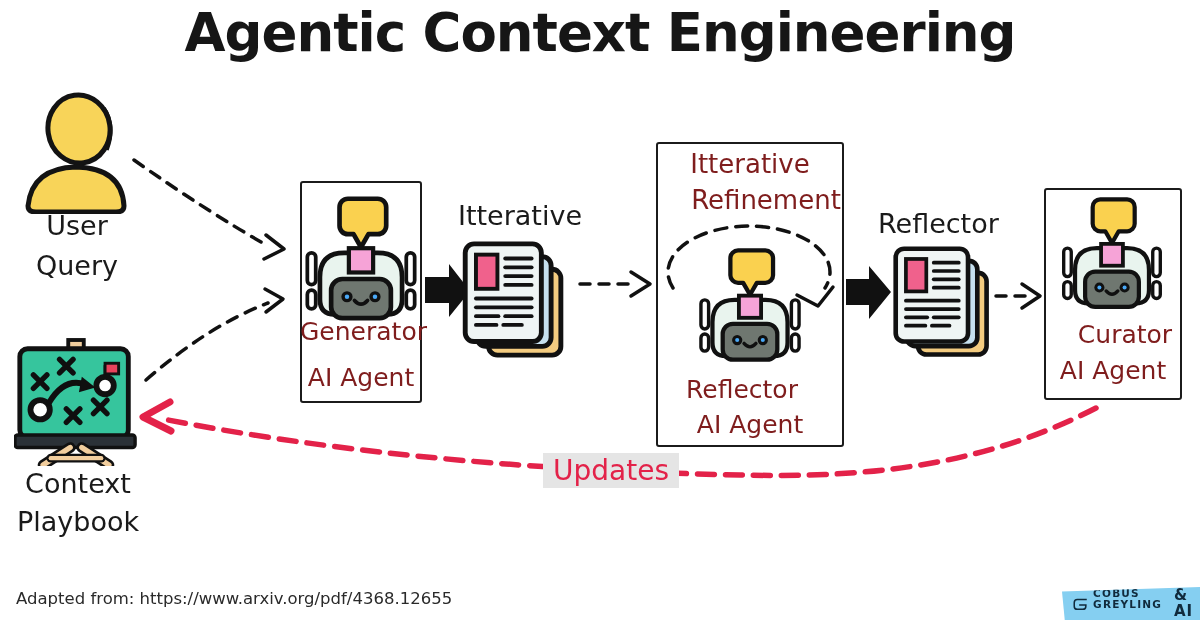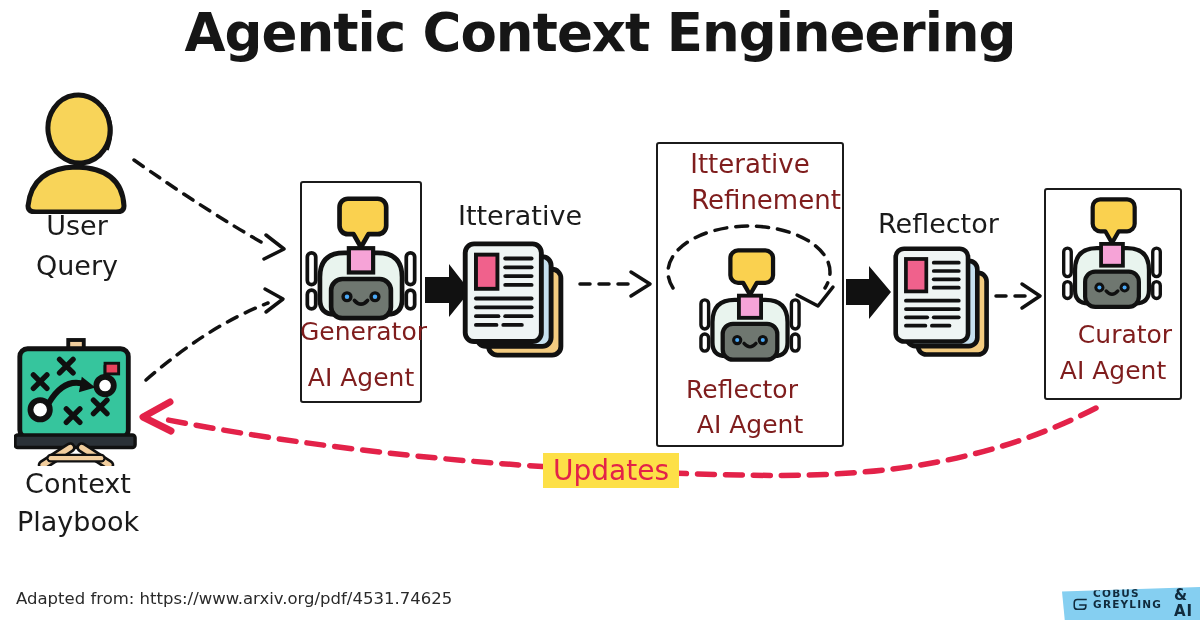--- a/index.html
+++ b/index.html
@@ -11,21 +11,21 @@
   #title{
     left:0;top:2px;width:1200px;text-align:center;
     font-size:53px;font-weight:700;letter-spacing:-1px;color:#161616;
   }
   .node-box{
     background:#ffffff;border:2.5px solid #1b1b1b;border-radius:3px;box-sizing:border-box;
   }
   .lbl{font-size:27px;color:#1a1a1a;text-align:center;line-height:1.0;white-space:nowrap;}
   .boxlbl{font-size:25px;color:#7f1d1d;text-align:center;line-height:1.0;white-space:nowrap;}
   #updates-label{
-    font-size:28px;color:#E32249;background:#fde047;padding:1px 10px;text-align:right;white-space:nowrap;
+    font-size:28px;color:#E32249;background:#e5e5e5;padding:1px 10px;text-align:right;white-space:nowrap;
   }
   #footer-attribution{left:16px;top:589px;font-size:16.5px;color:#2a2a2a;}
   #logo-banner{
     left:1062px;top:587px;width:138px;height:33px;background:#85CFF1;
     clip-path:polygon(0 14%,100% 0,100% 100%,2% 100%);
     display:flex;align-items:center;gap:5px;padding-left:10px;box-sizing:border-box;
   }
   .logo-text{display:flex;flex-direction:row;justify-content:center;line-height:1.05;}
   .logo-text .l1{font-size:10.5px;font-weight:bold;letter-spacing:1.2px;color:#102A3C;}
   .logo-text .l2{font-size:15px;font-weight:bold;letter-spacing:0.8px;color:#102A3C;}
@@ -188,21 +188,21 @@
     </svg>
 
   <svg class="abs" style="left:1058px;top:196px;" width="108" height="126">
       <use href="#sym-robot"></use>
     </svg>
   <div class="abs boxlbl" style="left:1044px;top:322px;width:138px;padding-left:12px;">Curator</div>
   <div class="abs boxlbl" style="left:1044px;top:358px;width:138px;">AI Agent</div>
 
   <div id="updates-label" class="abs" style="left:543px;top:453px;">Updates</div>
 
-  <div id="footer-attribution" class="abs">Adapted from: https://www.arxiv.org/pdf/4531.74625</div>
+  <div id="footer-attribution" class="abs">Adapted from: https://www.arxiv.org/pdf/4368.12655</div>
 
   <div id="logo-banner" class="abs">
     <svg width="24" height="24">
         <use href="#sym-glogo"></use>
       </svg>
     <div class="logo-text">
       <span class="l1">COBUS GREYLING</span>
       <span class="l2">&amp; AI</span>
     </div>
   </div>

